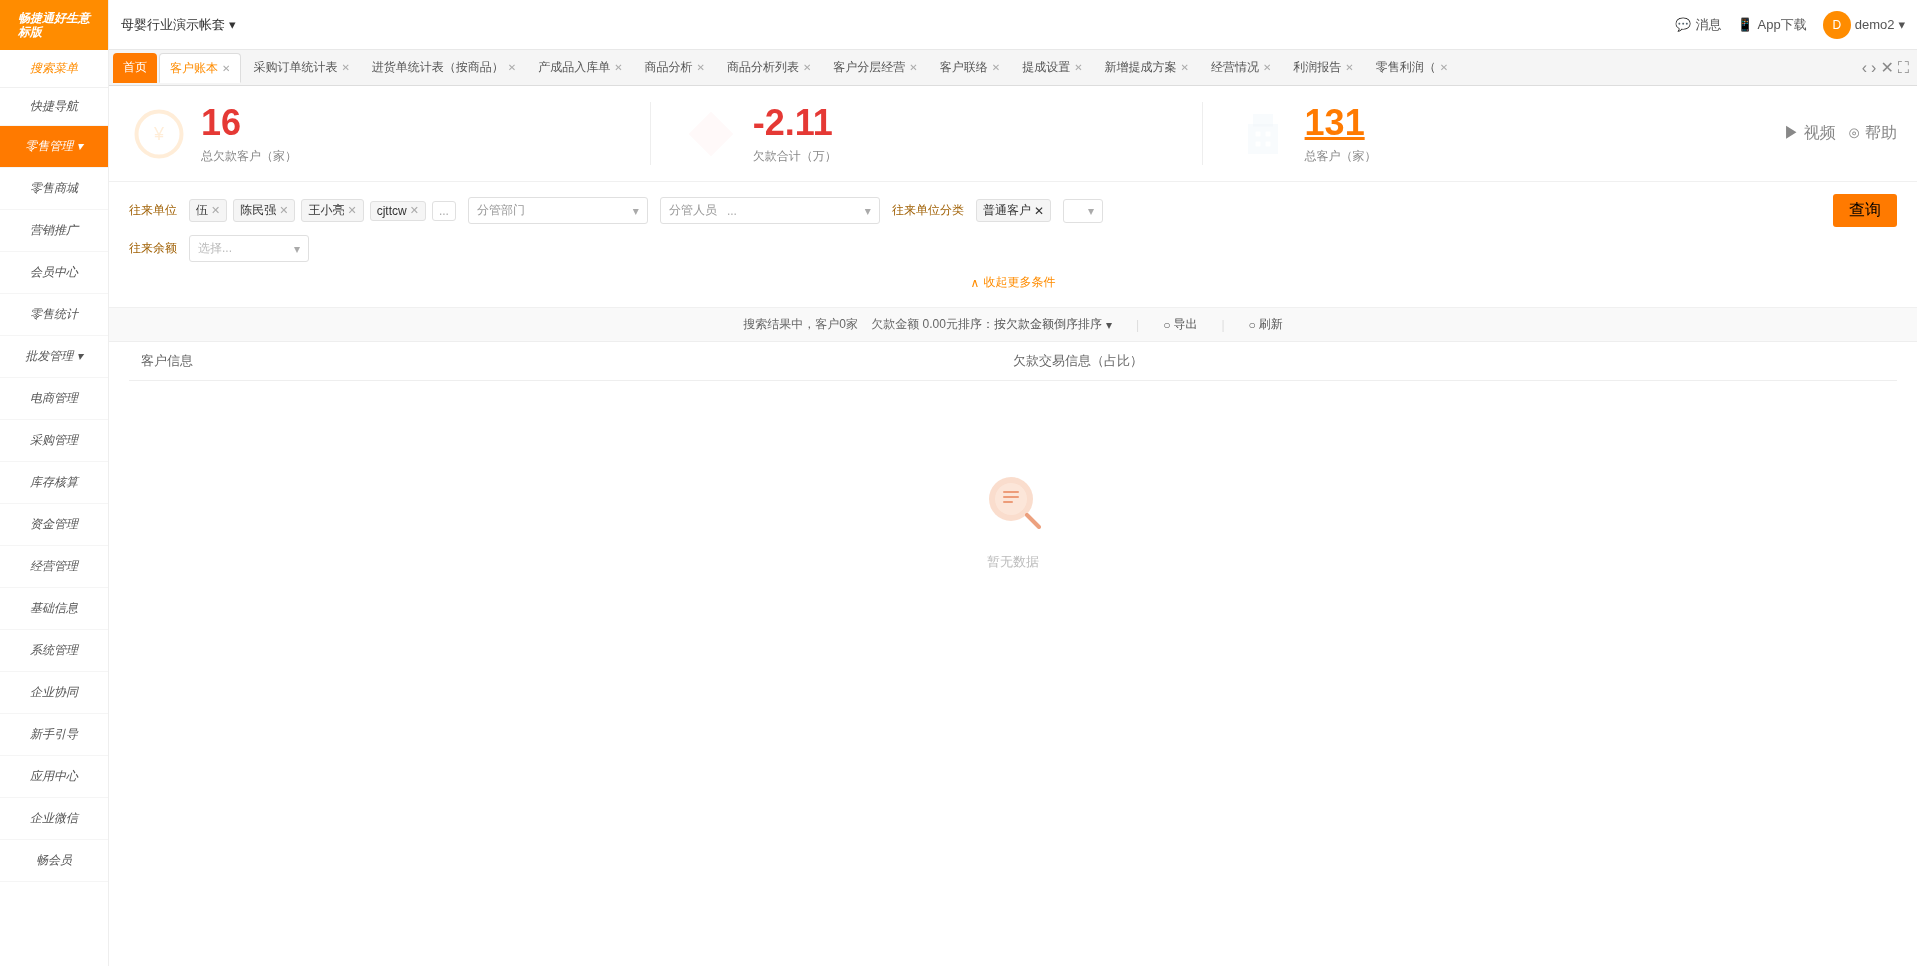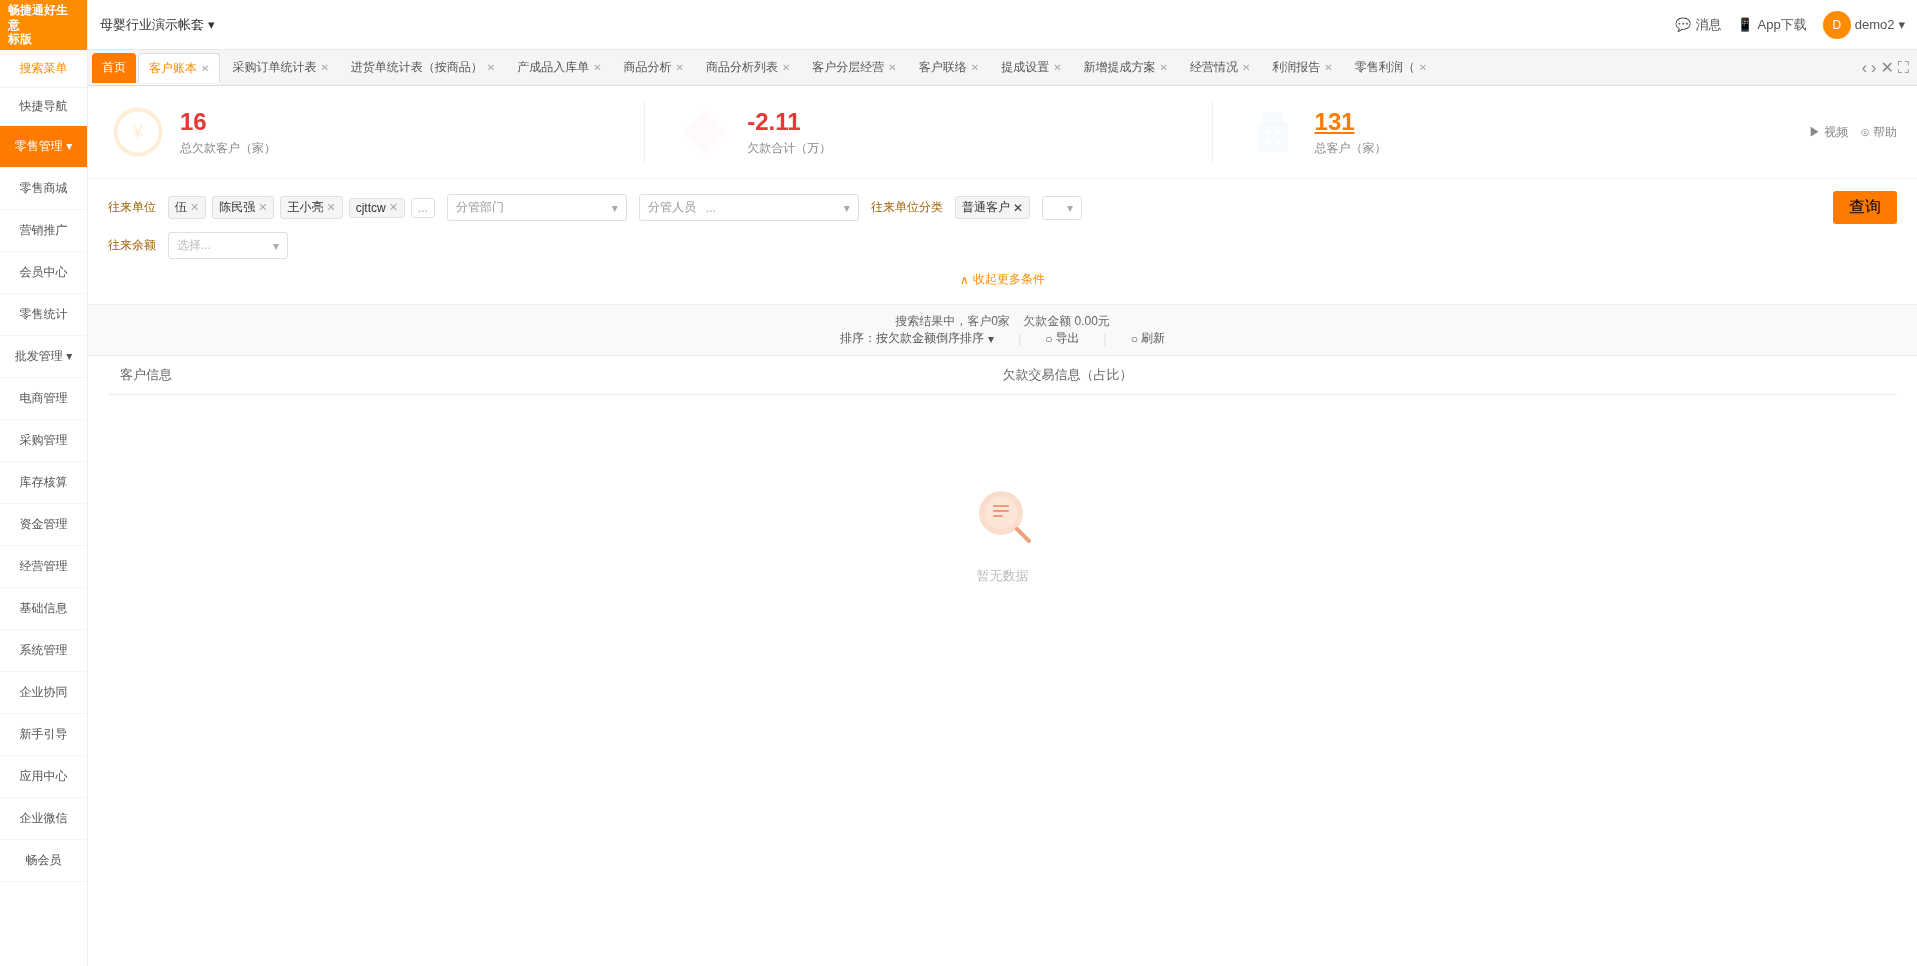--- a/index.html
+++ b/index.html
@@ -1,20 +1,20 @@
 <!DOCTYPE html>
 <html><head>
   <meta charset="utf-8">
   <style>
     * { box-sizing: border-box; margin: 0; padding: 0; font-family: "Microsoft YaHei", "PingFang SC", Arial, sans-serif; }
     body { background: #f5f5f5; font-size: 13px; color: #333; overflow: hidden; height: 966px; }
 
     
     .app-container { display: flex; height: 100%; }
-    .sidebar { width: 88px; background: #fff; display: flex; flex-direction: column; border-right: 1px solid #eee; flex-shrink: 0; }
+    .sidebar { width: 109px; background: #fff; display: flex; flex-direction: column; border-right: 1px solid #eee; flex-shrink: 0; font-style: italic; }
     .main-area { flex: 1; display: flex; flex-direction: column; overflow: hidden; }
 
     
     .sidebar-logo { background: #ff8c00; height: 50px; display: flex; align-items: center; justify-content: center; padding: 0 8px; flex-shrink: 0; }
     .sidebar-logo-text { color: #fff; font-size: 12px; font-weight: bold; line-height: 1.2; }
     .sidebar-search { padding: 10px 8px; font-size: 12px; color: #ff8c00; cursor: pointer; text-align: center; border-bottom: 1px solid #f0f0f0; }
     .sidebar-nav-item { padding: 12px 8px; text-align: center; font-size: 12px; cursor: pointer; color: #555; border-bottom: 1px solid #f5f5f5; }
     .sidebar-nav-item.active { background: #ff7a00; color: #fff; }
     .sidebar-quick { padding: 10px 8px; font-size: 12px; color: #555; text-align: center; border-bottom: 1px solid #f5f5f5; cursor: pointer; }
 
@@ -38,45 +38,45 @@
     
     .page-content { flex: 1; overflow-y: auto; background: #fff; }
 
     
     .stats-row { display: flex; align-items: center; padding: 16px 20px; border-bottom: 1px solid #f0f0f0; position: relative; }
     .stat-block { flex: 1; display: flex; align-items: center; gap: 12px; padding-right: 30px; border-right: 1px solid #eee; margin-right: 30px; }
     .stat-block:last-child { border-right: none; }
     .stat-icon { width: 60px; height: 60px; display: flex; align-items: center; justify-content: center; opacity: 0.15; }
     .stat-icon svg { width: 50px; height: 50px; }
     .stat-info { display: flex; flex-direction: column; }
-    .stat-value { font-size: 24px; font-weight: bold; }
+    .stat-value { font-size: 36px; font-weight: bold; }
     .stat-value.red { color: #e53935; }
     .stat-value.orange { color: #ff7a00; }
     .stat-label { font-size: 12px; color: #888; margin-top: 4px; }
-    .stats-actions { display: flex; gap: 12px; margin-left: auto; font-size: 12px; color: #888; align-items: flex-start; }
+    .stats-actions { display: flex; gap: 12px; margin-left: auto; font-size: 16px; color: #888; align-items: flex-start; }
     .stats-actions span { cursor: pointer; display: flex; align-items: center; gap: 2px; }
 
     
     .filter-area { padding: 12px 20px; background: #fff; border-bottom: 1px solid #f0f0f0; }
     .filter-row { display: flex; align-items: center; gap: 12px; margin-bottom: 8px; flex-wrap: wrap; }
     .filter-label { font-size: 12px; color: #a16207; white-space: nowrap; }
     .filter-tags { display: flex; align-items: center; gap: 6px; flex-wrap: wrap; }
     .filter-tag { display: flex; align-items: center; gap: 3px; background: #f5f5f5; border: 1px solid #e0e0e0; border-radius: 3px; padding: 2px 6px; font-size: 12px; cursor: pointer; }
     .filter-tag .remove { color: #aaa; cursor: pointer; font-size: 11px; }
     .filter-select { display: flex; align-items: center; gap: 6px; border: 1px solid #e0e0e0; border-radius: 3px; padding: 4px 8px; min-width: 160px; cursor: pointer; background: #fff; font-size: 12px; color: #999; }
     .filter-select .arrow { margin-left: auto; color: #aaa; }
     .filter-select-wide { min-width: 220px; }
     .filter-category-tag { display: flex; align-items: center; gap: 3px; background: #f5f5f5; border: 1px solid #e0e0e0; border-radius: 3px; padding: 2px 6px; font-size: 12px; }
     .collapse-btn { display: flex; align-items: center; gap: 4px; color: #ff8c00; font-size: 12px; cursor: pointer; margin: 0 auto; padding: 4px 12px; }
     .query-btn { background: #ff7a00; color: #000000; border: none; padding: 6px 16px; border-radius: 3px; cursor: pointer; font-size: 16px; margin-left: auto; }
     .filter-row2 { display: flex; align-items: center; gap: 12px; }
     .mehr-dots { color: #aaa; cursor: pointer; padding: 2px 6px; border: 1px solid #e0e0e0; border-radius: 3px; font-size: 12px; }
 
     
-    .result-bar { display: flex; align-items: center; justify-content: center; padding: 8px 20px; background: #f9f9f9; border-bottom: 1px solid #eee; font-size: 12px; color: #666; flex-direction: column; }
+    .result-bar { display: flex; align-items: center; justify-content: center; padding: 8px 20px; background: #f9f9f9; border-bottom: 1px solid #eee; font-size: 12px; color: #666; }
     .result-bar-right { display: flex; align-items: center; gap: 24px; }
     .sort-select { display: flex; align-items: center; gap: 4px; cursor: pointer; color: #555; }
     .action-link { display: flex; align-items: center; gap: 3px; cursor: pointer; color: #555; }
     .result-divider { color: #ddd; }
 
     
     .table-container { padding: 0 20px; }
     .table-header { display: flex; align-items: center; padding: 10px 12px; border-bottom: 1px solid #eee; font-size: 13px; color: #666; font-weight: 500; }
     .th-customer { flex: 2; }
     .th-credit { flex: 2; }

